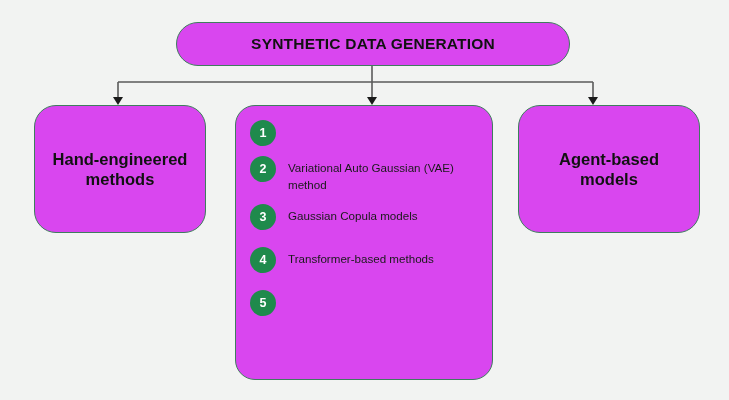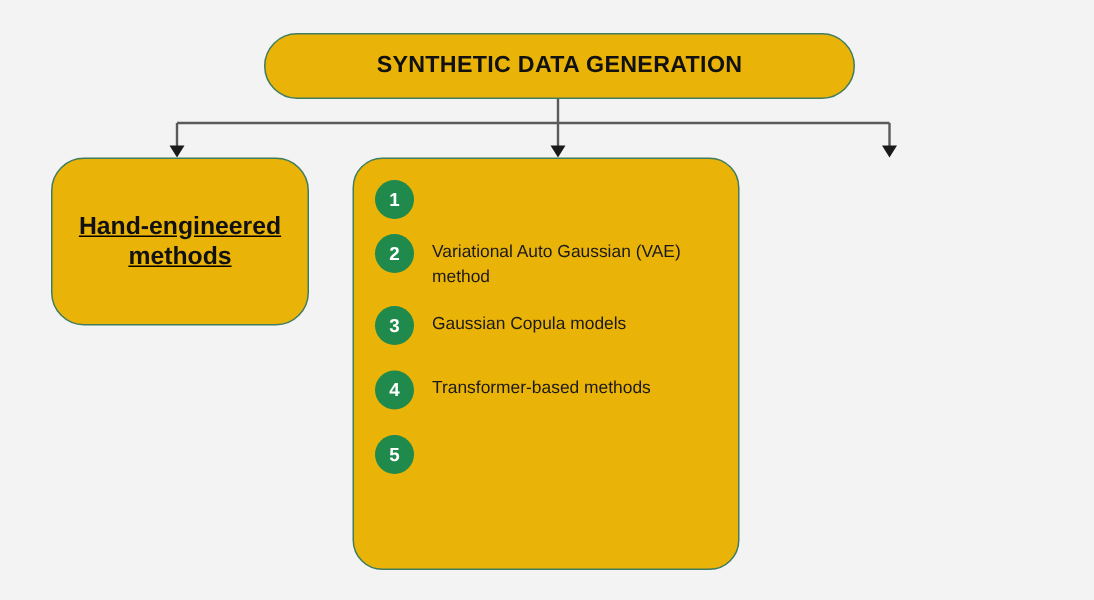--- a/index.html
+++ b/index.html
@@ -27,21 +27,21 @@
     left: 0;
     top: 0;
     width: 729px;
     height: 400px;
     pointer-events: none;
   }
 
   
   .node {
     position: absolute;
-    background: #eab308;
+    background: #d946ef;
     border: 1.4px solid #3f7d5e;
     box-sizing: border-box;
   }
 
   
   #root-node {
     left: 176px;
     top: 22px;
     width: 394px;
     height: 44px;
@@ -64,22 +64,21 @@
     border-radius: 22px;
     display: flex;
     align-items: center;
     justify-content: center;
     padding: 0 10px;
   }
   #left-node {
     left: 34px;
     top: 105px;
     width: 172px;
-    height: 112px;
-    text-decoration: underline;
+    height: 128px;
   }
   #right-node {
     left: 518px;
     top: 105px;
     width: 182px;
     height: 128px;
   }
   .leaf-label {
     font-size: 16.5px;
     font-weight: 700;
@@ -207,14 +206,17 @@
         <span class="ml-text">Transformer-based methods</span>
       </div>
 
       <div class="ml-item indented" id="ml-item-5">
         <span class="ml-bullet">5</span>
       </div>
 
     </div>
   </div>
 
+  <div class="node leaf-node" id="right-node">
+    <span class="leaf-label">Agent-based models</span>
+  </div>
 
 </div>
 
 </body></html>

